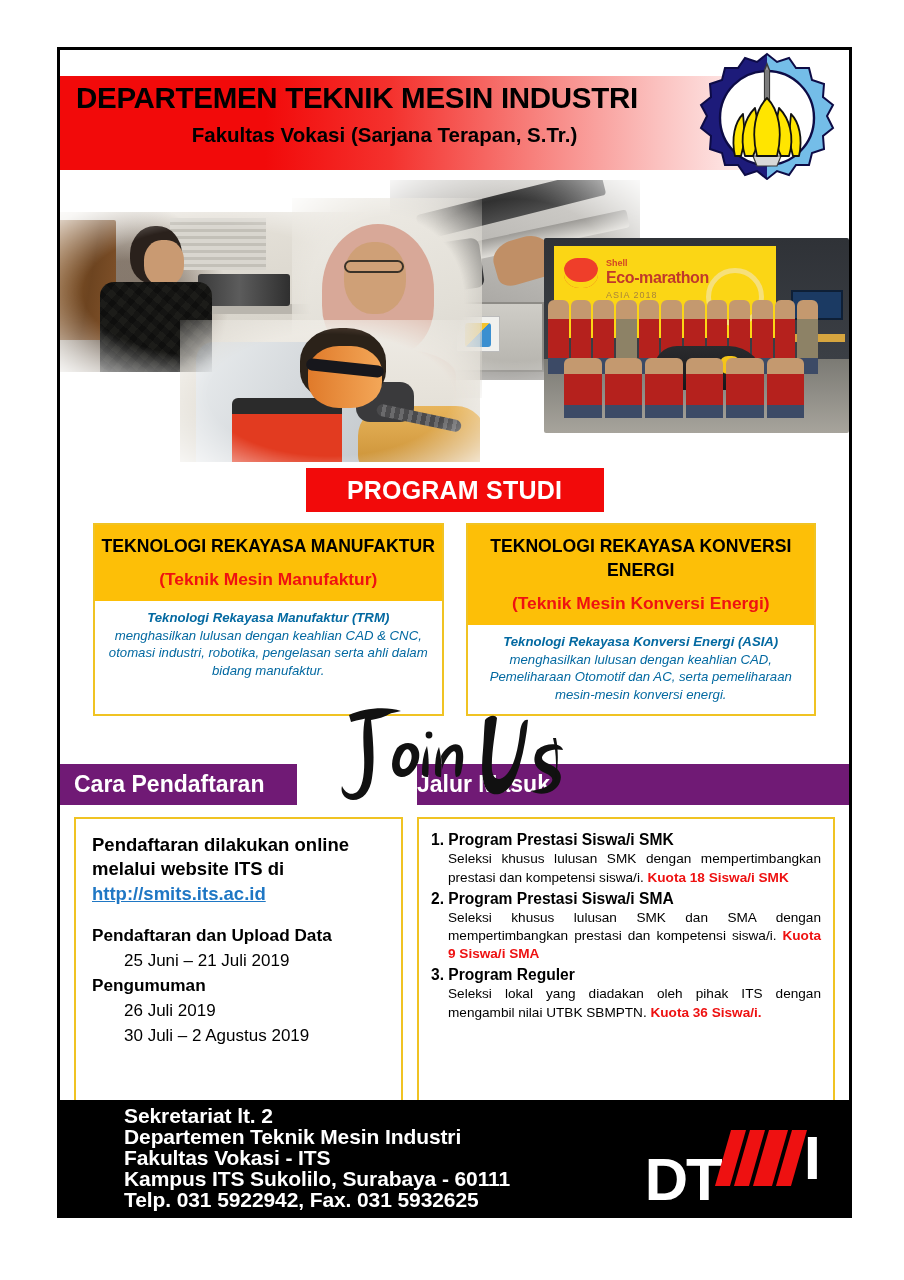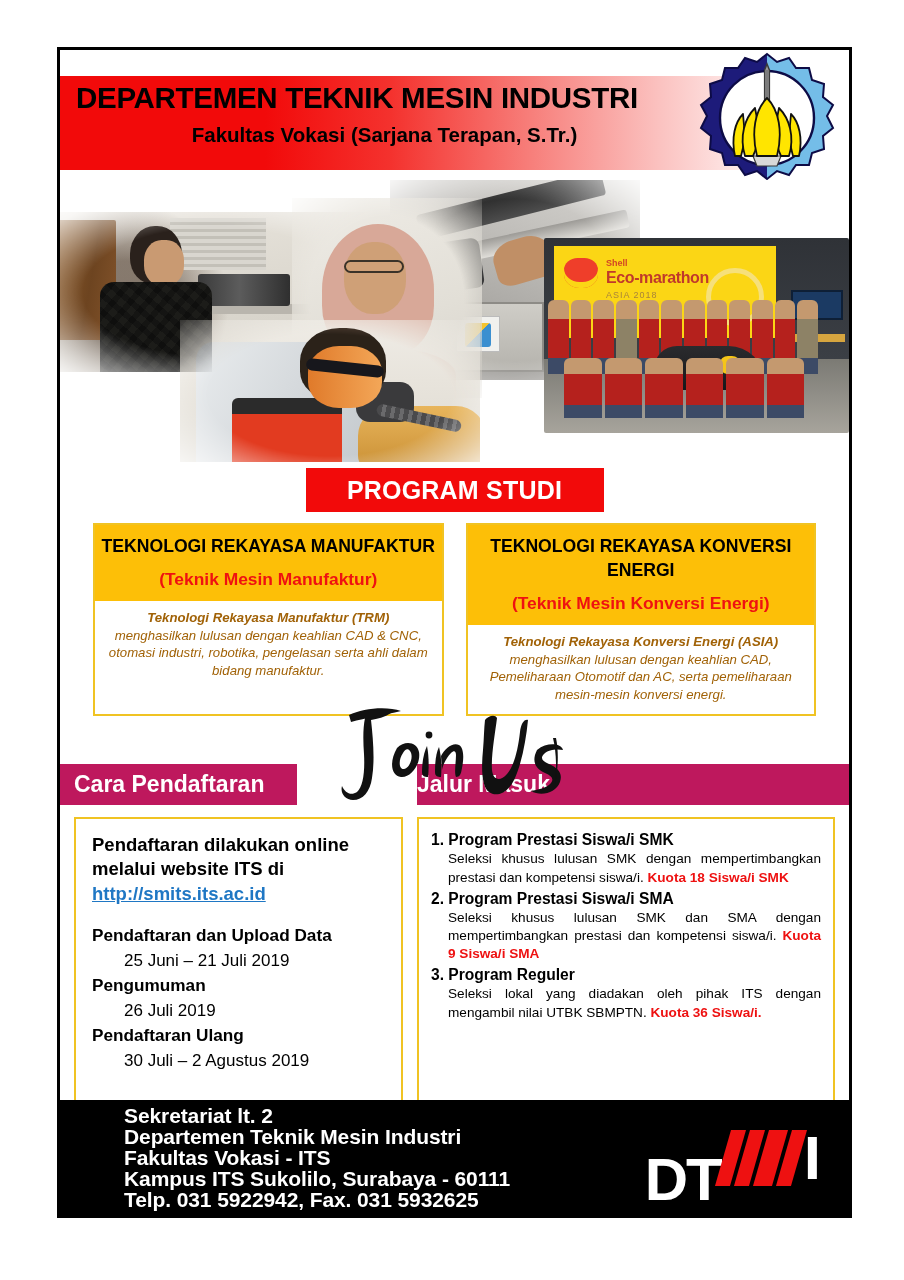--- a/index.html
+++ b/index.html
@@ -220,41 +220,41 @@
     margin-top: 10px;
     font-size: 17.4px; font-weight: bold; color: #ef1111;
     line-height: 22px;
   }
   .ps-desc {
     padding: 8px 10px 11px 10px;
     text-align: center;
     font-style: italic;
     font-size: 13.2px;
     line-height: 17.6px;
-    color: #a16207;
+    color: #0369a1;
   }
   .ps-desc b { font-weight: bold; }
 
   
   .joinus-layer {
     position: absolute;
     left: 0; top: 648px;
     width: 100%; height: 120px;
     pointer-events: none;
     z-index: 5;
   }
   .joinus-svg { display:block; margin: 0 auto; }
 
   
   .bottom { display: flex; position: relative; margin-top: 48px; }
   .col-left { width: 357px; position: relative; }
   .col-right { flex: 1; position: relative; }
 
   .sec-banner {
-    height: 41px; background: #be185d;
+    height: 41px; background: #701a75;
     color: #ffffff; font-size: 23px; font-weight: bold;
     line-height: 41px;
   }
   .banner-left { width: 237px; padding-left: 14px; }
   .banner-right { width: 100%; text-align: left; padding-right: 6px; }
 
   .panel {
     border: 2.5px solid #f0c323;
     background: #ffffff;
   }
@@ -547,21 +547,20 @@
 
         <div>
           <div class="reg-item-label">Pendaftaran dan Upload Data</div>
           <div class="reg-item-date">25 Juni – 21 Juli 2019</div>
         </div>
         <div>
           <div class="reg-item-label">Pengumuman</div>
           <div class="reg-item-date">26 Juli 2019</div>
         </div>
         <div>
-          <div class="reg-item-label">Pendaftaran Ulang</div>
           <div class="reg-item-date">30 Juli – 2 Agustus 2019</div>
         </div>
       </div>
     </div>
 
     <div class="col-right">
       <div class="sec-banner banner-right">Jalur Masuk</div>
 
       <div class="panel panel-right">
 

